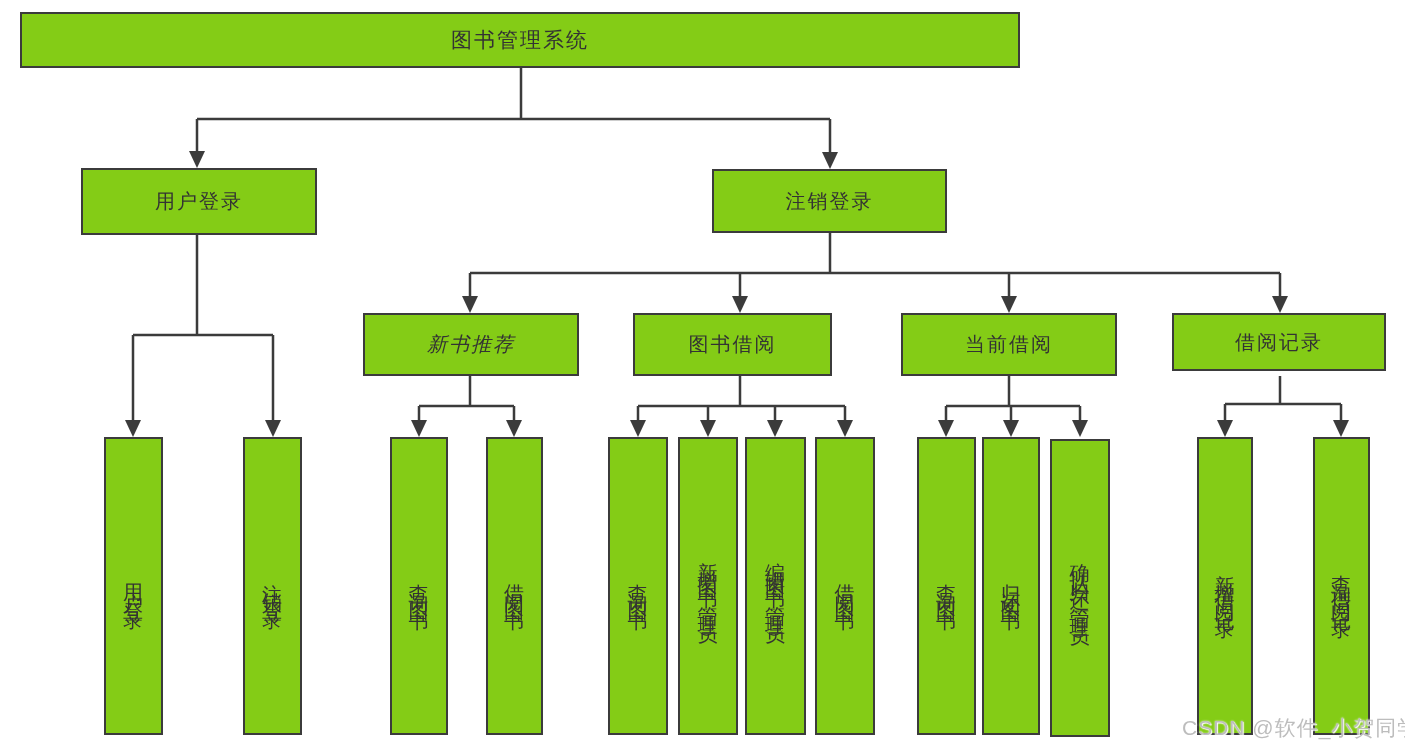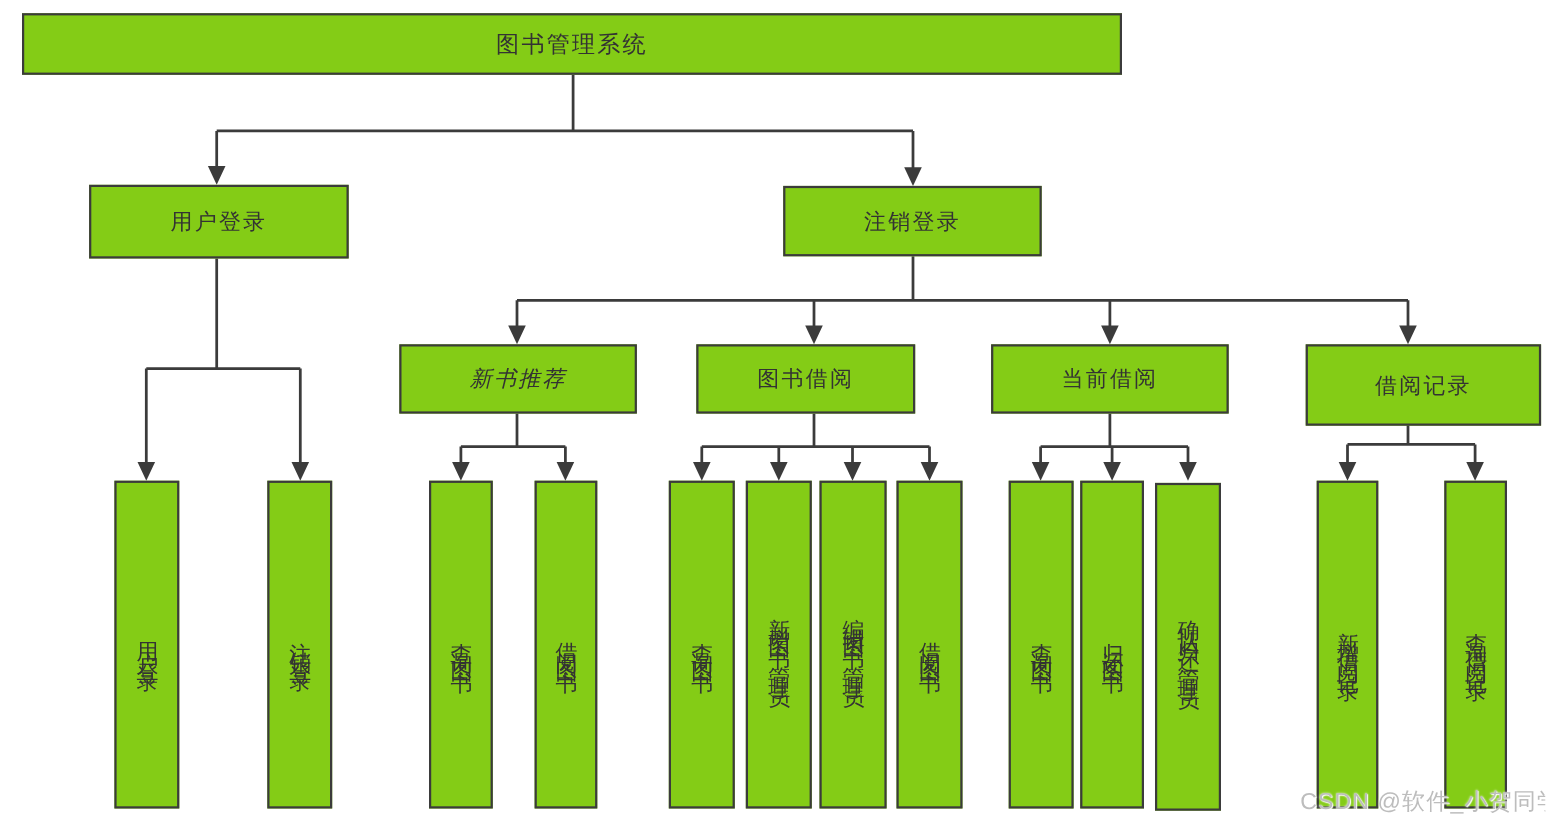--- a/index.html
+++ b/index.html
@@ -115,21 +115,21 @@
 
   <div class="box" style="left:363px; top:313px; width:216px; height:63px;font-style:italic;">
     <span class="h-label">新书推荐</span>
   </div>
   <div class="box" style="left:633px; top:313px; width:199px; height:63px;">
     <span class="h-label">图书借阅</span>
   </div>
   <div class="box" style="left:901px; top:313px; width:216px; height:63px;">
     <span class="h-label">当前借阅</span>
   </div>
-  <div class="box" style="left:1172px; top:313px; width:214px; height:74px;margin-left:15px;">
+  <div class="box" style="left:1172px; top:313px; width:214px; height:58px;">
     <span class="h-label">借阅记录</span>
   </div>
 
   <div class="box" style="left:104px; top:437px; width:59px; height:298px;">
     <span class="v-label">用户登录</span>
   </div>
   <div class="box" style="left:243px; top:437px; width:59px; height:298px;">
     <span class="v-label">注销登录</span>
   </div>
 

